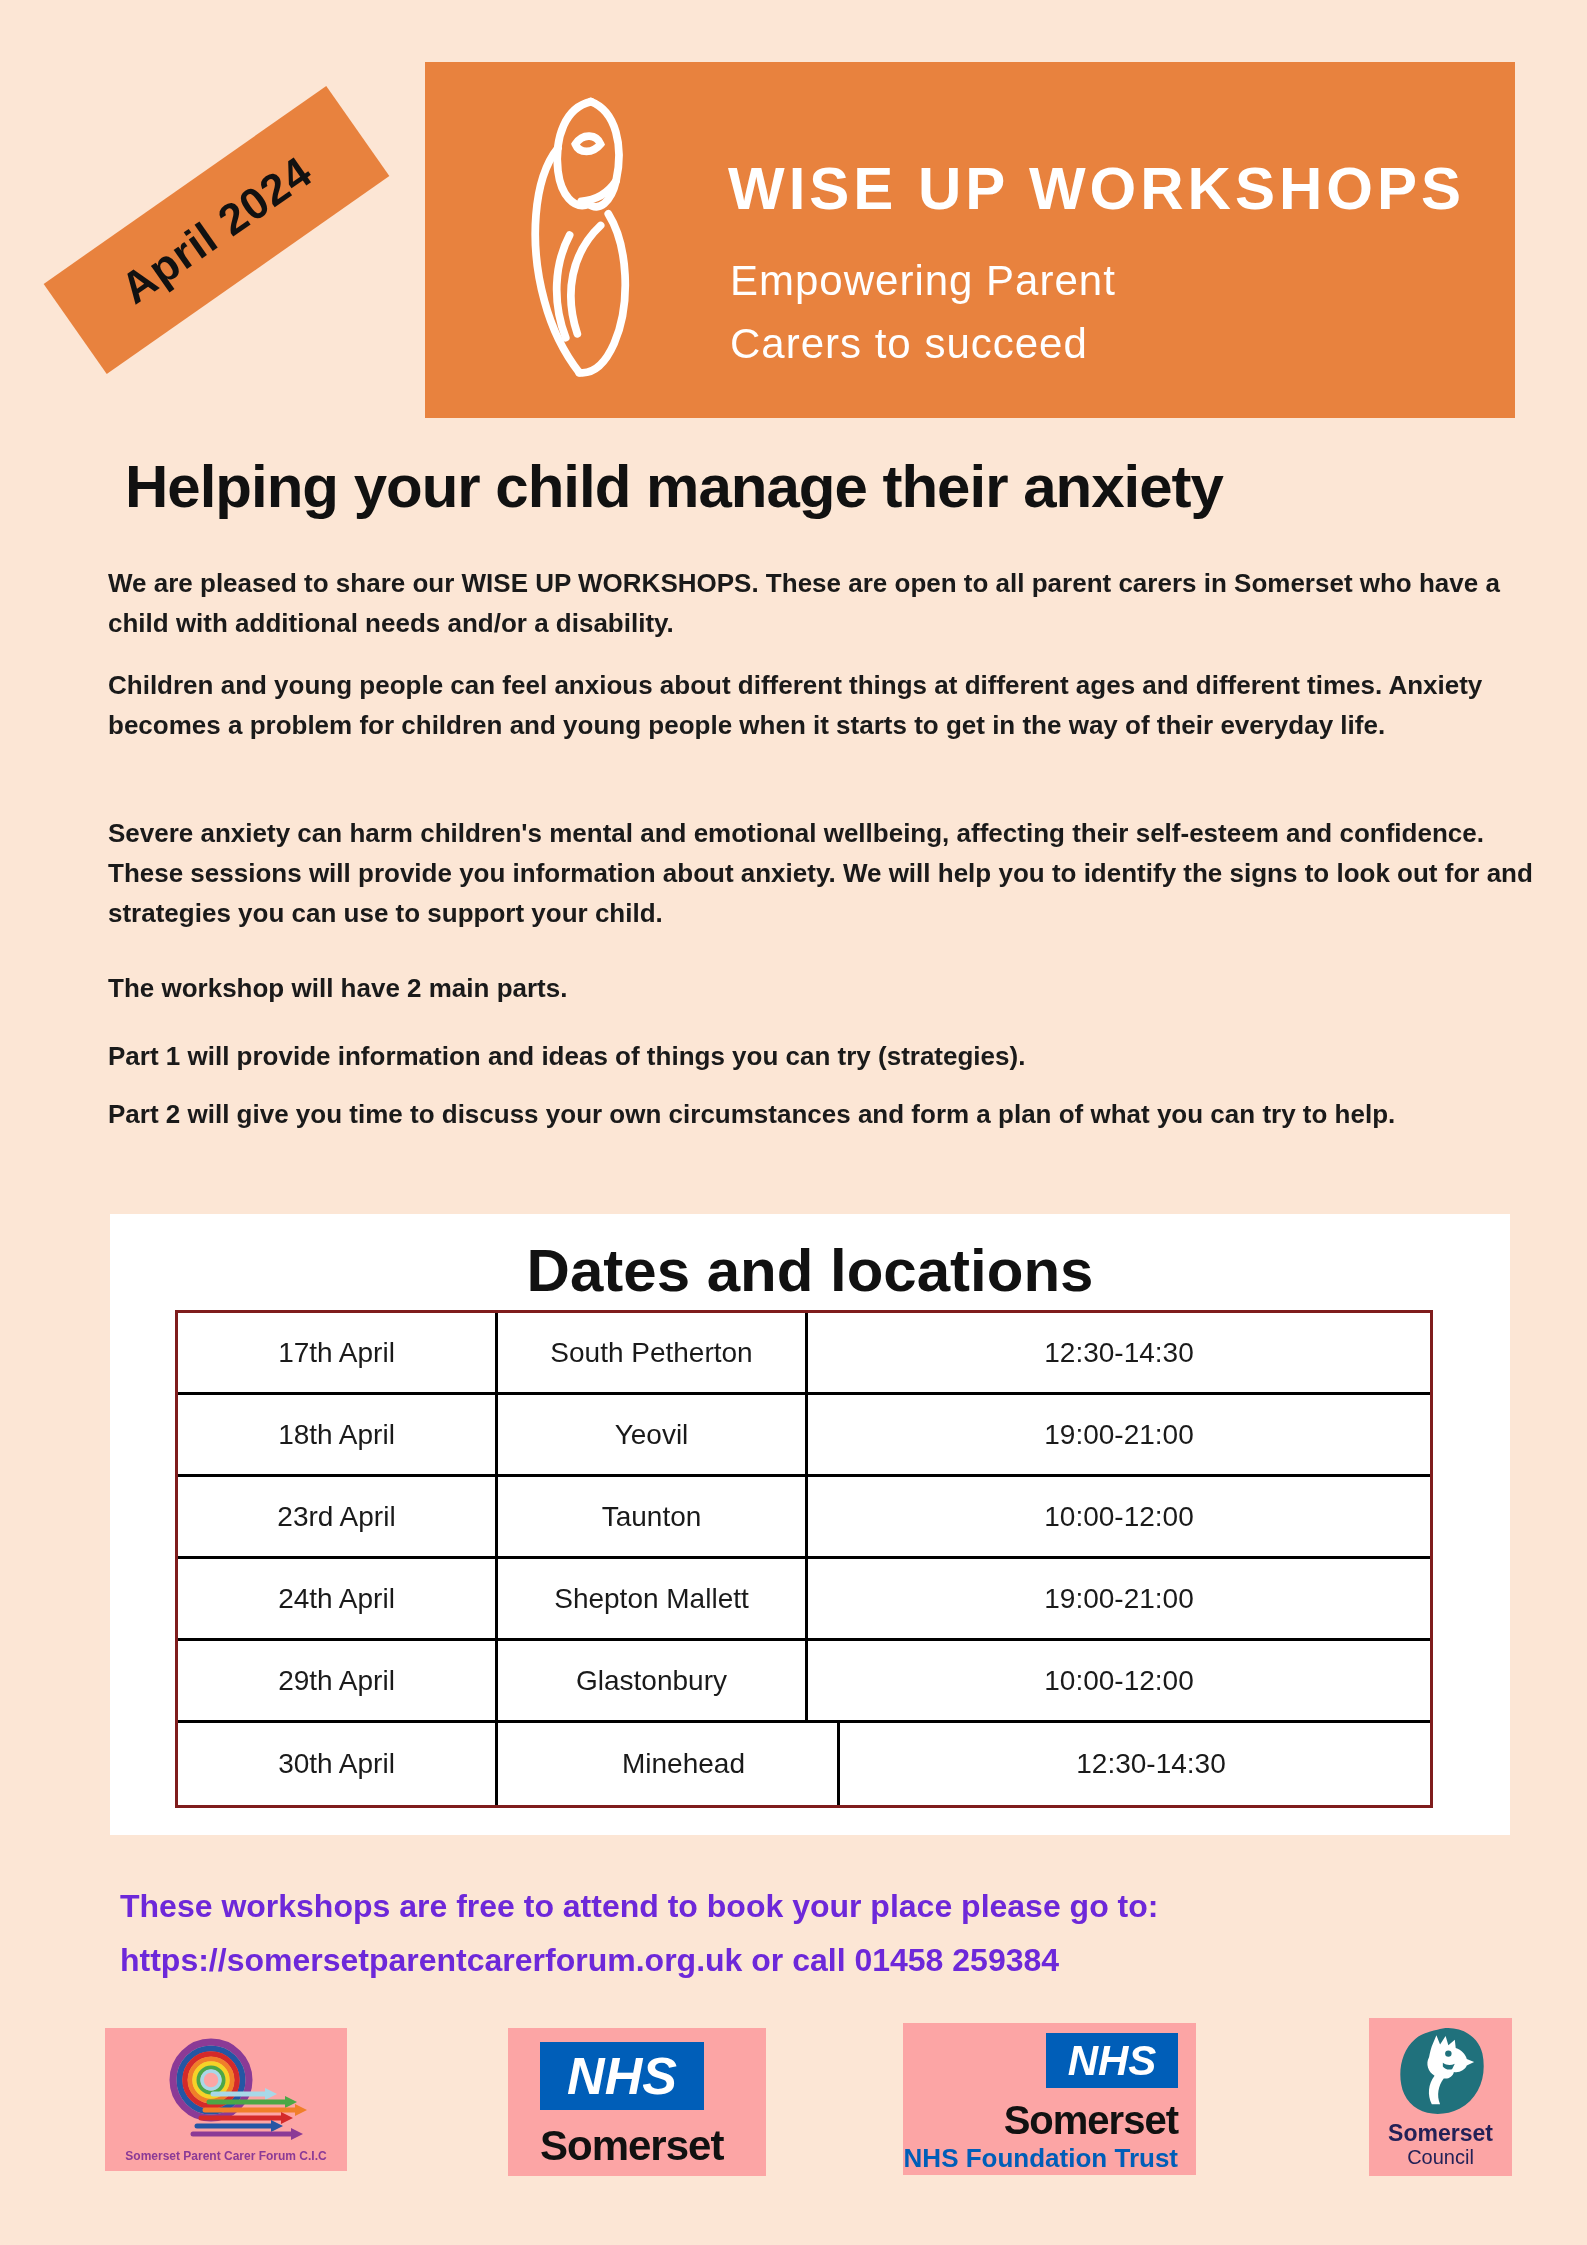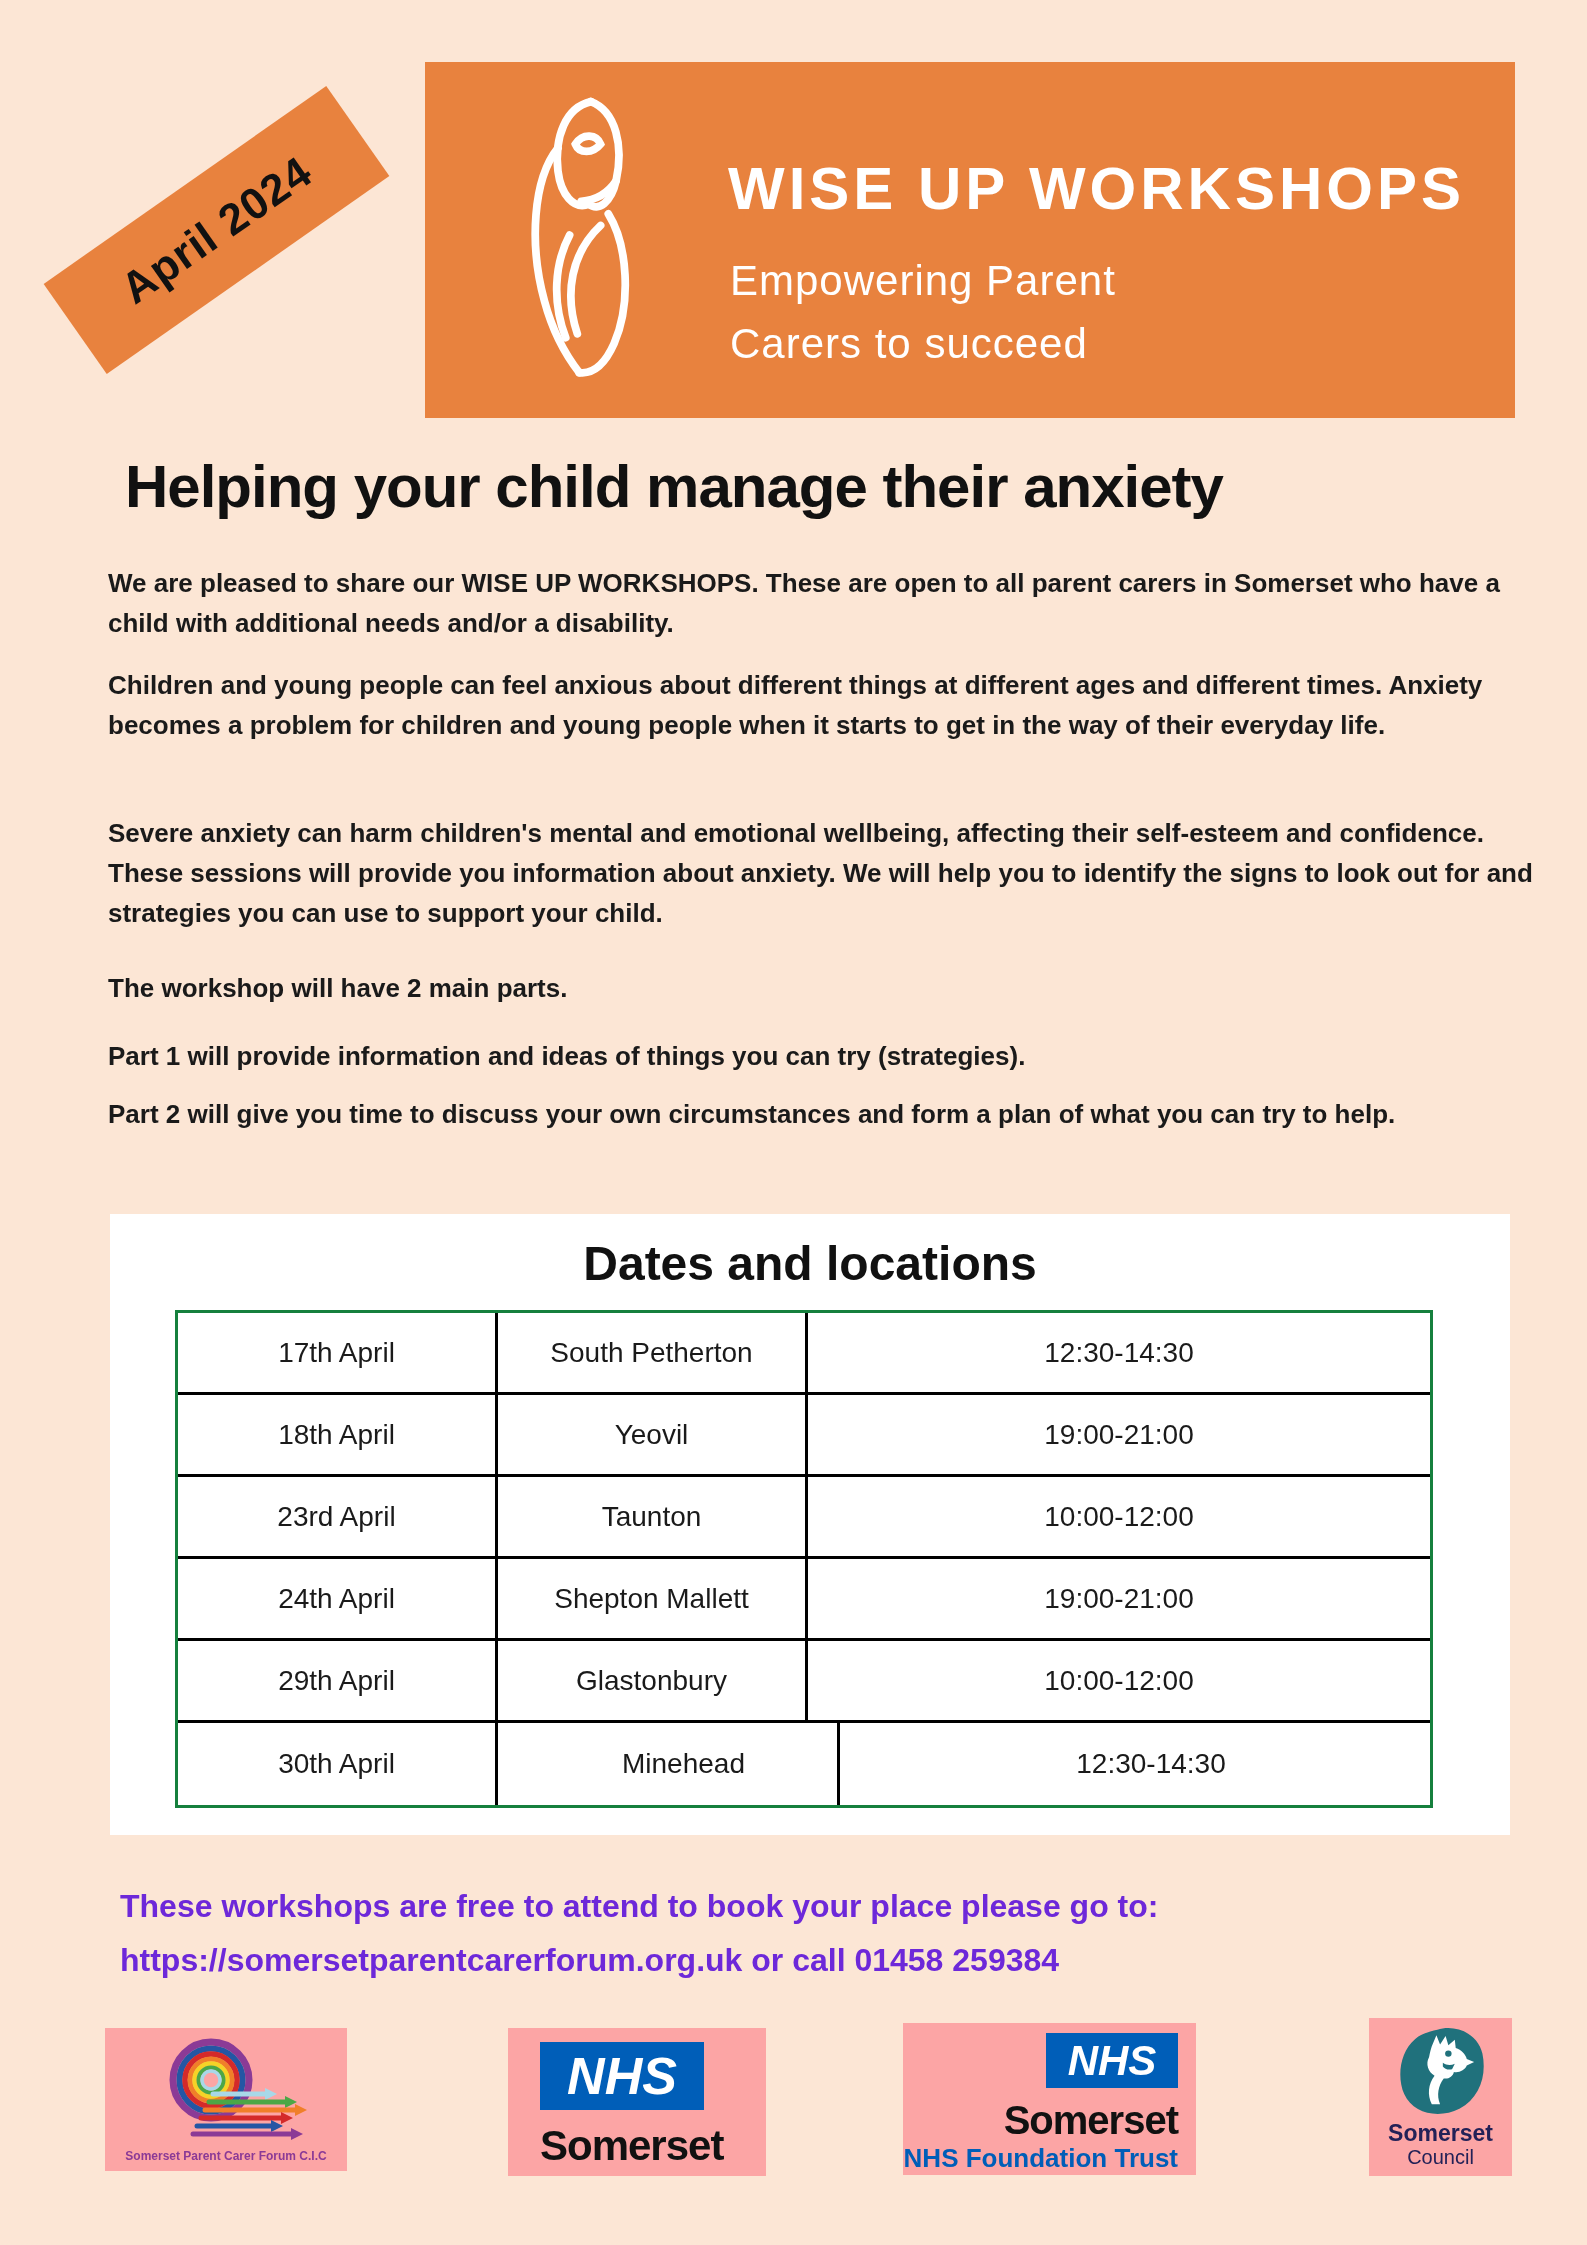--- a/index.html
+++ b/index.html
@@ -50,25 +50,25 @@
   .p5 { top:1036px; }
   .p6 { top:1094px; }
 
   
   .dates-box {
     position:absolute; left:110px; top:1214px; width:1400px; height:621px;
     background:#fff;
   }
   .dates-title {
     position:absolute; left:0; top:22px; width:100%; text-align:center;
-    font-size:48px; font-weight:700; color:#111;
+    font-size:60px; font-weight:700; color:#111;
   }
   .dates-table {
     position:absolute; left:65px; top:96px; width:1258px;
-    border:3px solid #15803d;
+    border:3px solid #7f1d1d;
   }
   .trow { display:flex; height:82px; border-bottom:3px solid #000; }
   .trow:last-child { border-bottom:none;gap:32px; }
   .tcell {
     display:flex; align-items:center; justify-content:center;
     font-size:28px; font-weight:400; color:#1a1a1a;
     border-right:3px solid #000;
   }
   .tcell:last-child { border-right:none; }
   .c-date { width:320px; }

